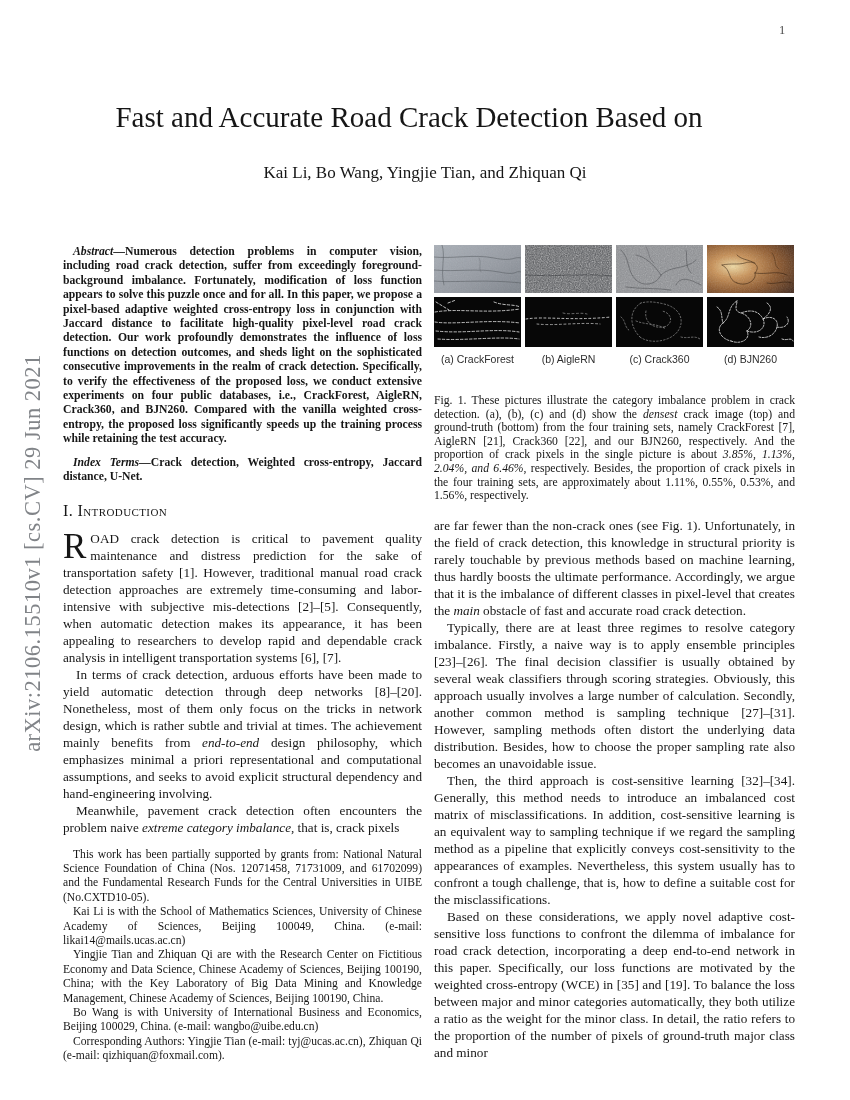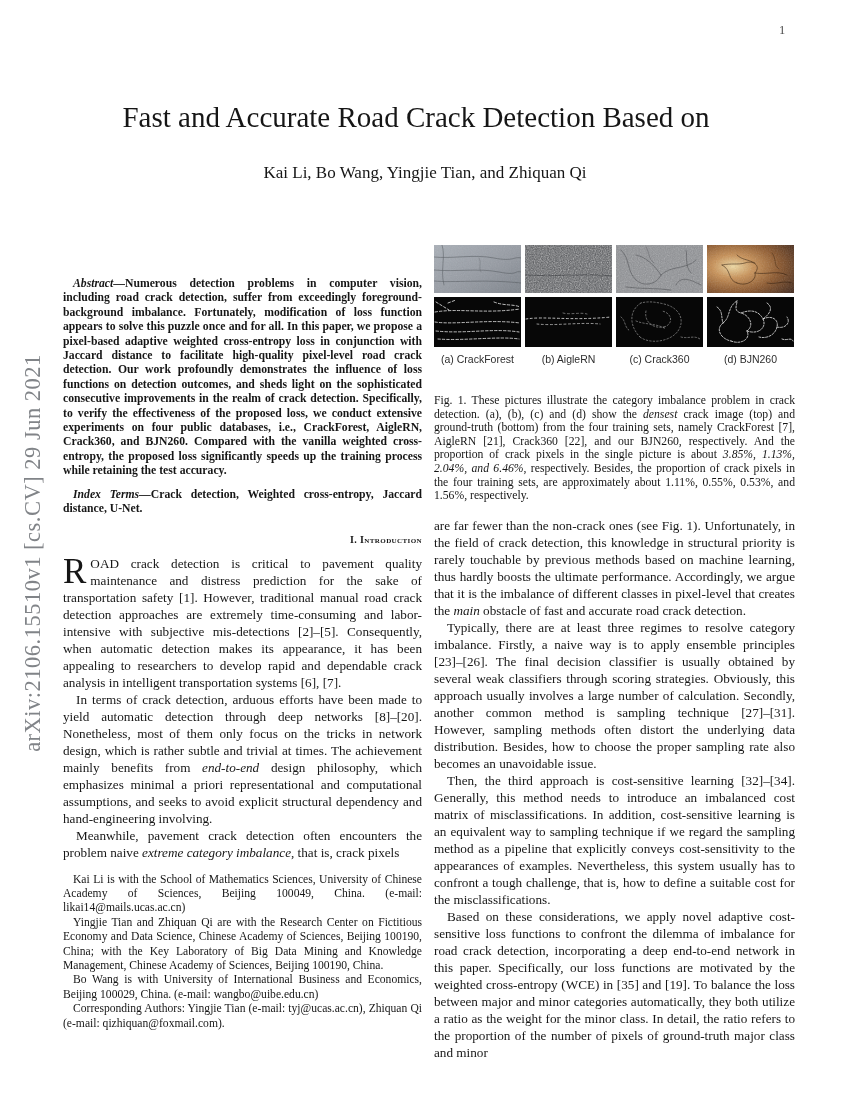--- a/index.html
+++ b/index.html
@@ -12,42 +12,42 @@
     position:absolute;top:23px;left:772px;width:20px;
     font-size:12.5px;color:#4a4a4a;text-align:center;
   }
   .arxiv-strip{
     position:absolute;left:33px;top:553px;
     transform:translate(-50%,-50%) rotate(-90deg);
     white-space:nowrap;
     font-size:22.5px;color:#818488;letter-spacing:0.5px;
   }
   .paper-title{
-    position:absolute;top:79px;left:31px;width:770px;
+    position:absolute;top:79px;left:24px;width:770px;
     text-align:center;font-size:29px;line-height:38px;font-weight:400;
   }
   .paper-authors{
     position:absolute;top:163px;left:40px;width:770px;
     text-align:center;font-size:17px;
   }
   .col{position:absolute;top:245px;width:359px;}
   .col-left{left:63px;}
   .col-right{left:434px;width:361px;}
 
   p{margin:0;padding:0;}
   .abstract-par, .index-par{
     font-size:11.7px;line-height:14.4px;font-weight:700;
-    text-align:justify;text-indent:10px;margin-top:32px;
+    text-align:justify;text-indent:10px;
   }
   .index-par{margin-top:9px;}
   .s-i{font-style:italic;}
 
   .sec-heading{
     margin-top:17px;margin-bottom:10px;
-    text-align:right;font-size:10px;font-weight:700;
+    text-align:left;font-size:16px;font-weight:400;
     font-variant:small-caps;letter-spacing:0.4px;
   }
   .body-par{
     font-size:13.2px;line-height:17px;text-align:justify;font-family:Liberation Serif, serif;
   }
   .body-par.indent{text-indent:13px;}
   .dropcap{
     float:left;font-size:35px;line-height:29px;
     padding:2px 4px 0 0;font-weight:400;
   }
@@ -114,20 +114,21 @@
   <p class="abstract-par"><span class="s-i">Abstract</span><span>—Numerous detection problems in computer vision, including road crack detection, suffer from exceedingly foreground-background imbalance. Fortunately, modification of loss function appears to solve this puzzle once and for all. In this paper, we propose a pixel-based adaptive weighted cross-entropy loss in conjunction with Jaccard distance to facilitate high-quality pixel-level road crack detection. Our work profoundly demonstrates the influence of loss functions on detection outcomes, and sheds light on the sophisticated consecutive improvements in the realm of crack detection. Specifically, to verify the effectiveness of the proposed loss, we conduct extensive experiments on four public databases, i.e., CrackForest, AigleRN, Crack360, and BJN260. Compared with the vanilla weighted cross-entropy, the proposed loss significantly speeds up the training process while retaining the test accuracy.</span></p>
   <p class="index-par"><span class="s-i">Index Terms</span><span>—Crack detection, Weighted cross-entropy, Jaccard distance, U-Net.</span></p>
 
   <h2 class="sec-heading">I. Introduction</h2>
 
   <p class="body-par"><span class="dropcap">R</span><span>OAD crack detection is critical to pavement quality maintenance and distress prediction for the sake of transportation safety [1]. However, traditional manual road crack detection approaches are extremely time-consuming and labor-intensive with subjective mis-detections [2]–[5]. Consequently, when automatic detection makes its appearance, it has been appealing to researchers to develop rapid and dependable crack analysis in intelligent transportation systems [6], [7].</span></p>
   <p class="body-par indent"><span>In terms of crack detection, arduous efforts have been made to yield automatic detection through deep networks [8]–[20]. Nonetheless, most of them only focus on the tricks in network design, which is rather subtle and trivial at times. The achievement mainly benefits from </span><span class="s-i">end-to-end</span><span> design philosophy, which emphasizes minimal a priori representational and computational assumptions, and seeks to avoid explicit structural dependency and hand-engineering involving.</span></p>
   <p class="body-par indent"><span>Meanwhile, pavement crack detection often encounters the problem naive </span><span class="s-i">extreme category imbalance</span><span>, that is, crack pixels</span></p>
 
   <div class="footnotes">
+    <p>This work has been partially supported by grants from: National Natural Science Foundation of China (Nos. 12071458, 71731009, and 61702099) and the Fundamental Research Funds for the Central Universities in UIBE (No.CXTD10-05).</p>
     <p>Kai Li is with the School of Mathematics Sciences, University of Chinese Academy of Sciences, Beijing 100049, China. (e-mail: likai14@mails.ucas.ac.cn)</p>
     <p>Yingjie Tian and Zhiquan Qi are with the Research Center on Fictitious Economy and Data Science, Chinese Academy of Sciences, Beijing 100190, China; with the Key Laboratory of Big Data Mining and Knowledge Management, Chinese Academy of Sciences, Beijing 100190, China.</p>
     <p>Bo Wang is with University of International Business and Economics, Beijing 100029, China. (e-mail: wangbo@uibe.edu.cn)</p>
     <p>Corresponding Authors: Yingjie Tian (e-mail: tyj@ucas.ac.cn), Zhiquan Qi (e-mail: qizhiquan@foxmail.com).</p>
   </div>
 </div>
 
 <div class="col col-right">
 
   <div class="figure-grid">

